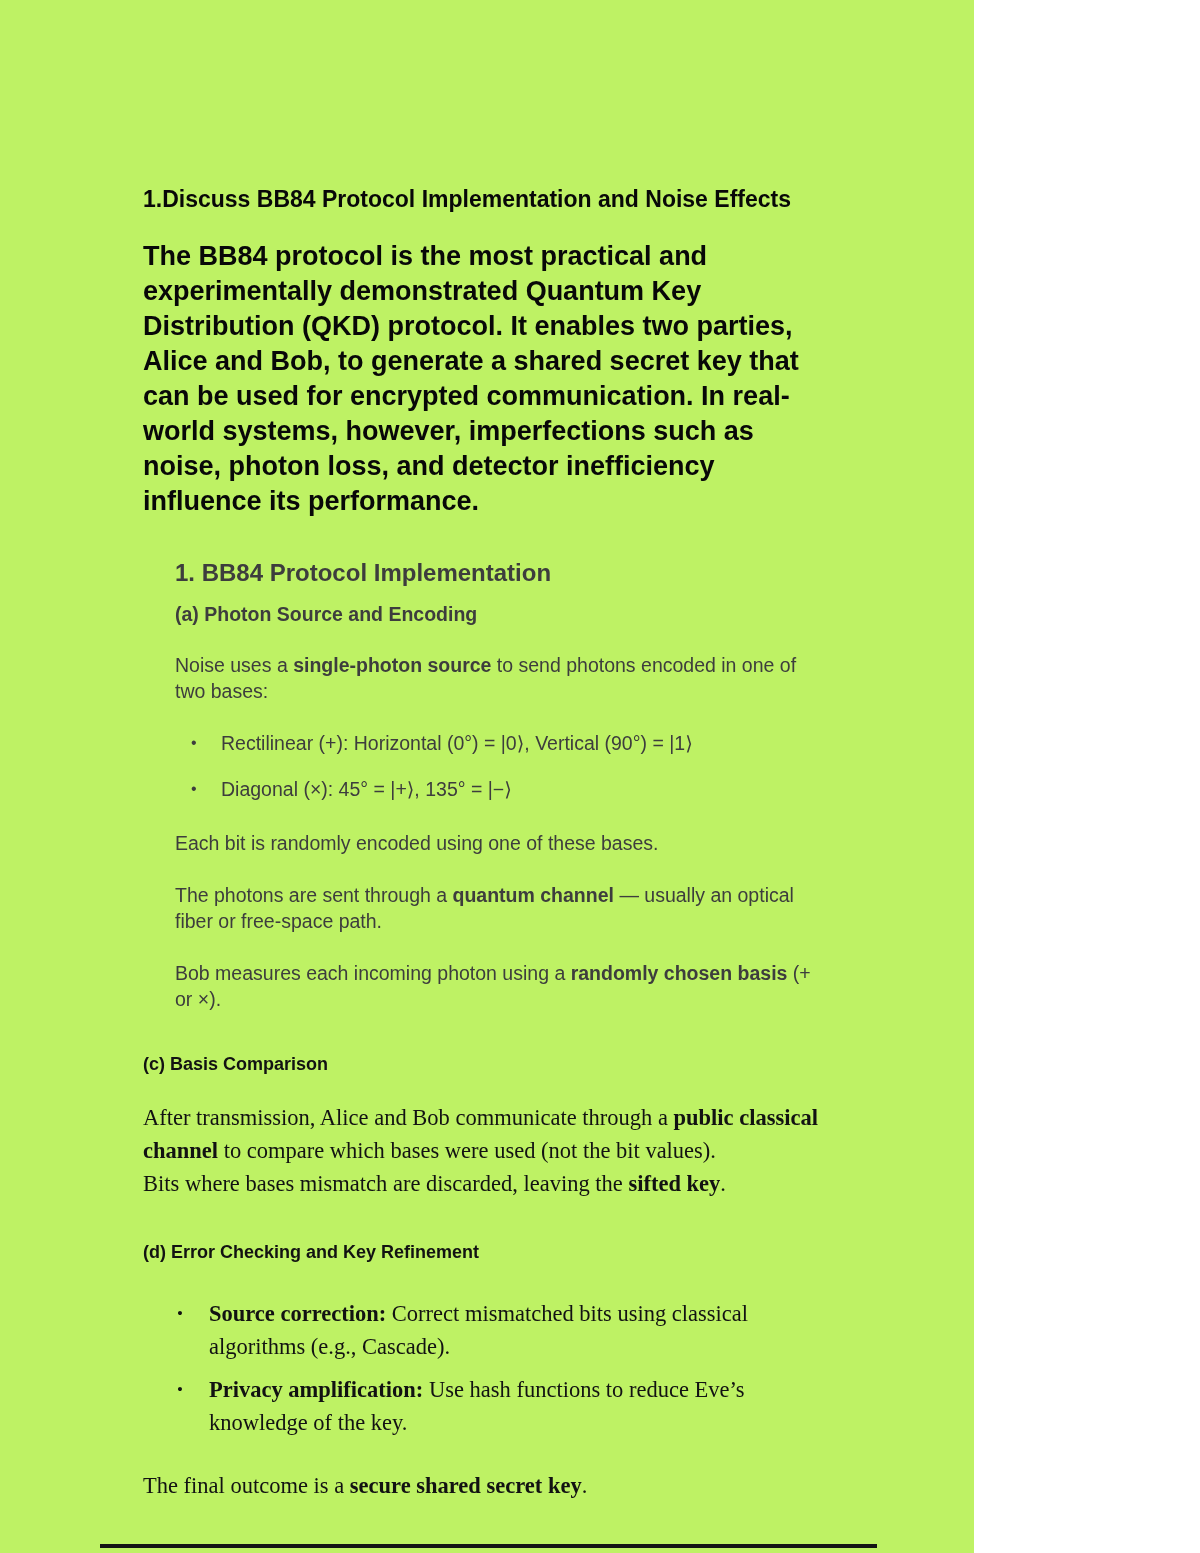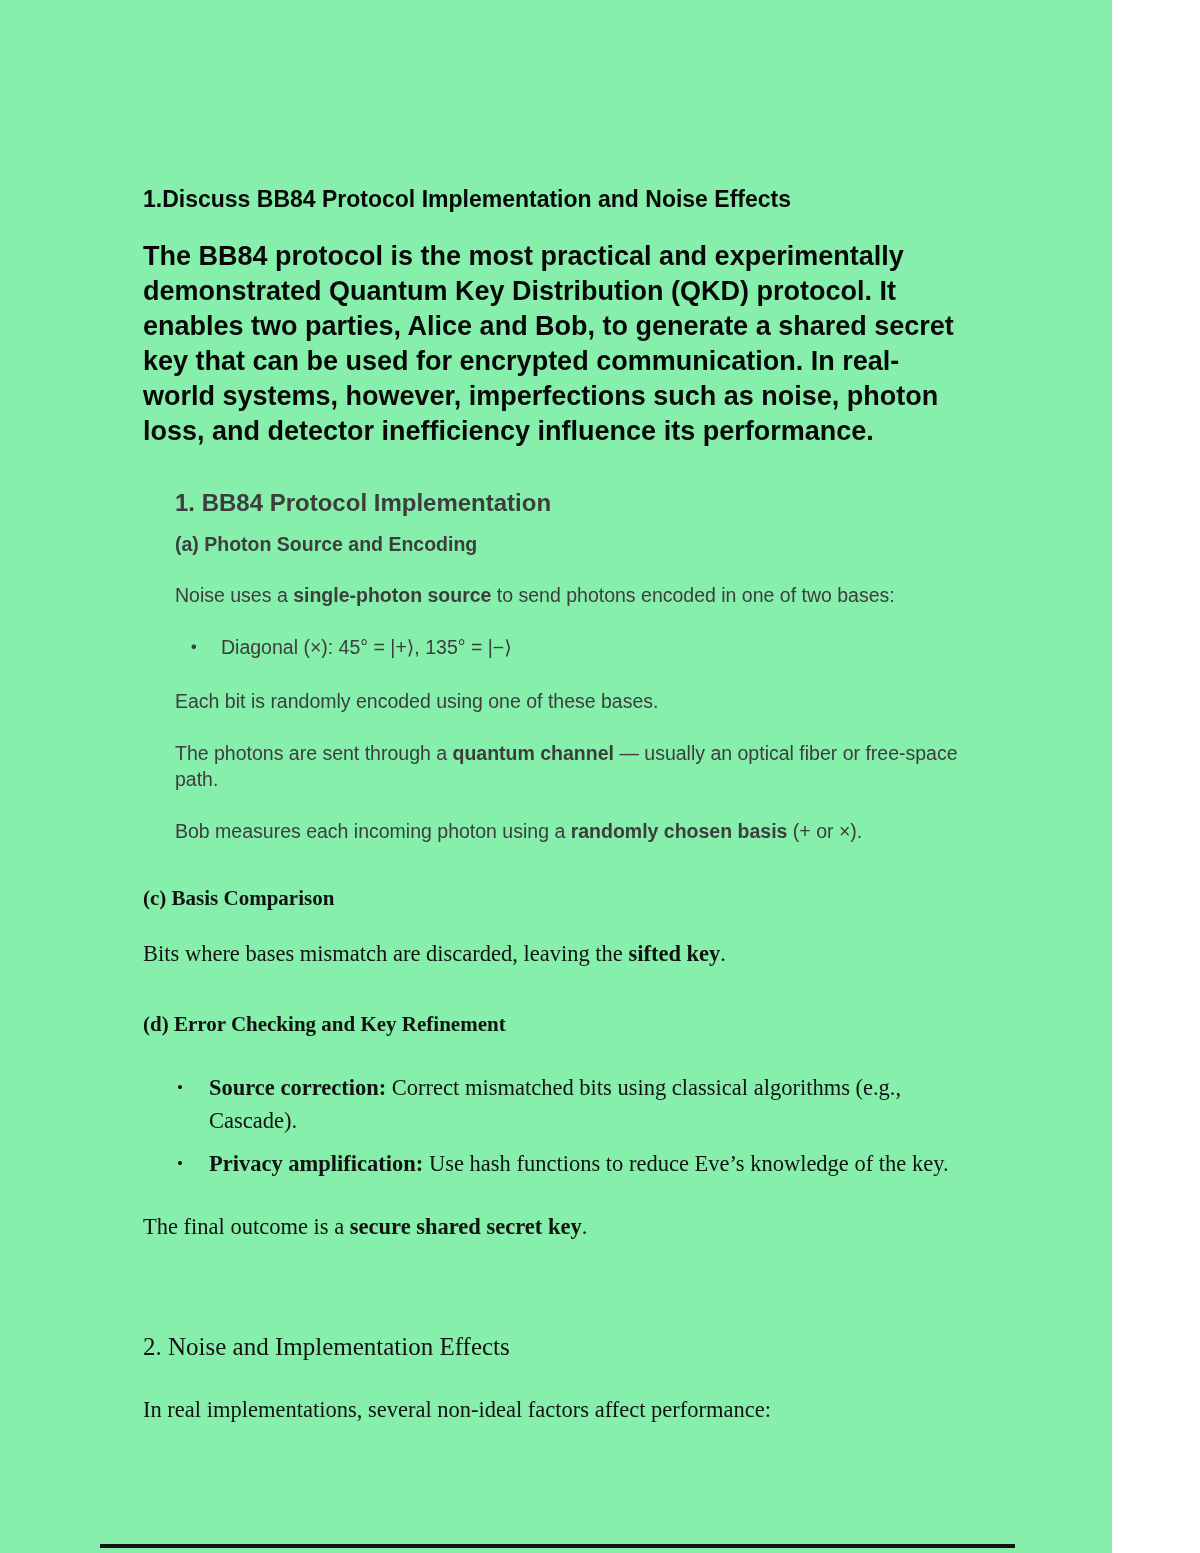--- a/index.html
+++ b/index.html
@@ -1,22 +1,22 @@
 <!DOCTYPE html>
 <html><head>
 <meta charset="utf-8">
 <style>
   * { box-sizing: border-box; }
   html, body { margin: 0; padding: 0; background: #ffffff; }
 
   .page {
     position: relative;
-    width: 1112px;
+    width: 974px;
     height: 1553px;
-    background: #86efac;
+    background: #bef264;
     overflow: hidden;
   }
 
   .content {
     padding: 186px 148px 0 143px;
   }
 
   
   .doc-title {
     font-family: "Liberation Sans", sans-serif;
@@ -43,22 +43,22 @@
   }
   .embed .eh1 { font-size: 24px;   font-weight: 700; margin: 0 0 16px 0; }
   .embed .eh2 { font-size: 19.5px; font-weight: 700; margin: 0 0 26px 0; }
   .embed p    { margin: 0 0 26px 0; line-height: 26px; }
   .embed p.last { margin-bottom: 10px; }
   .embed b    { font-weight: 700; }
   .embed ul   { list-style: none; margin: 0 0 28px 0; padding: 0; }
   .embed li   { position: relative; padding-left: 46px; margin: 0 0 20px 0; line-height: 26px; }
   .embed li .marker { position: absolute; left: 16px; top: 0; font-size: 16px; }
   .sh {
-    font-family: Liberation Serif, serif;
-    font-size: 21px;
+    font-family: Liberation Sans, sans-serif;
+    font-size: 18px;
     font-weight: 700;
     color: #121212;
     margin: 42px 0 26px 0;
   }
   .sp {
     font-family: "Liberation Serif", serif;
     font-size: 22.5px;
     line-height: 33px;
     color: #121212;
     margin: 0 0 26px 0;
@@ -96,35 +96,36 @@
 
     <p class="intro">The BB84 protocol is the most practical and experimentally demonstrated Quantum Key Distribution (QKD) protocol. It enables two parties, Alice and Bob, to generate a shared secret key that can be used for encrypted communication. In real-world systems, however, imperfections such as noise, photon loss, and detector inefficiency influence its performance.</p>
 
     <div class="embed">
       <div class="eh1">1. BB84 Protocol Implementation</div>
       <div class="eh2">(a) Photon Source and Encoding</div>
 
       <p><span>Noise uses a </span><b>single-photon source</b><span> to send photons encoded in one of two bases:</span></p>
 
       <ul>
-        <li><span class="marker">•</span></li>
+        <li><span class="marker">•</span><span>Rectilinear (+): Horizontal (0°) = |0⟩, Vertical (90°) = |1⟩</span></li>
         <li><span class="marker">•</span><span>Diagonal (×): 45° = |+⟩, 135° = |−⟩</span></li>
       </ul>
 
       <p>Each bit is randomly encoded using one of these bases.</p>
 
 
       <p><span>The photons are sent through a </span><b>quantum channel</b><span> — usually an optical fiber or free-space path.</span></p>
 
       <p class="last"><span>Bob measures each incoming photon using a </span><b>randomly chosen basis</b><span> (+ or ×).</span></p>
     </div>
 
     <div class="sh">(c) Basis Comparison</div>
 
     <p class="sp">
+      <span class="line"><span>After transmission, Alice and Bob communicate through a </span><b>public classical channel</b><span> to compare which bases were used (not the bit values).</span></span>
       <span class="line"><span>Bits where bases mismatch are discarded, leaving the </span><b>sifted key</b><span>.</span></span>
     </p>
 
     <div class="sh">(d) Error Checking and Key Refinement</div>
 
 
     <ul class="sul">
       <li><span class="marker">•</span><b>Source correction:</b><span> Correct mismatched bits using classical algorithms (e.g., Cascade).</span></li>
       <li><span class="marker">•</span><b>Privacy amplification:</b><span> Use hash functions to reduce Eve’s knowledge of the key.</span></li>
     </ul>

